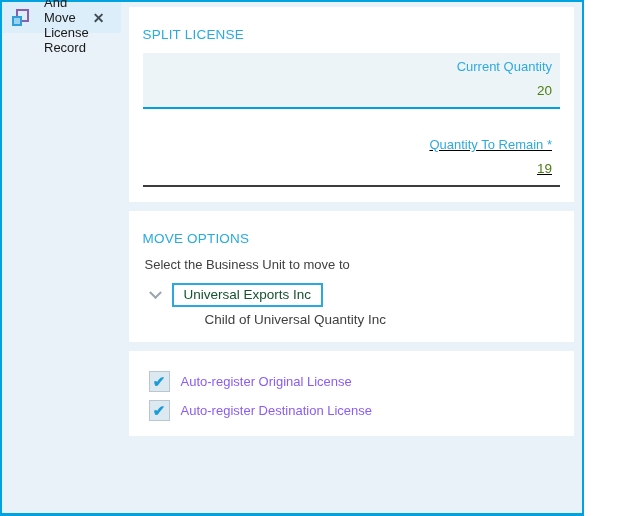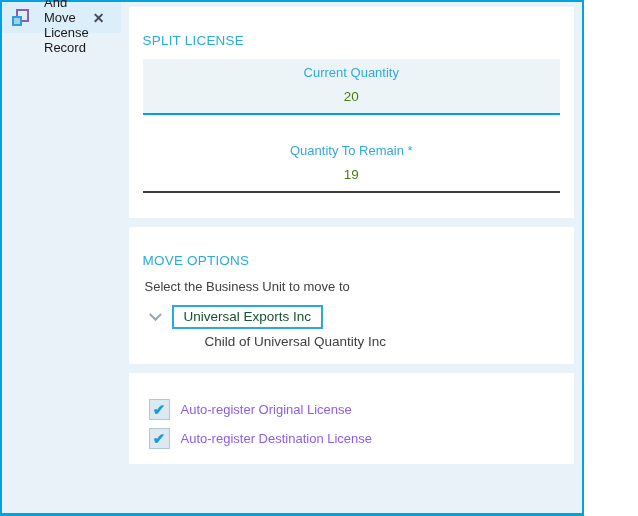--- a/index.html
+++ b/index.html
@@ -38,30 +38,30 @@
     margin-left: 15px;
     font-size: 13px; color: #1a1a1a;
   }
   .close-btn {
     margin-left: auto;
     font-size: 14px; font-weight: bold; color: #3f4a52;
     cursor: pointer; line-height: 1; padding: 2px 4px;
   }
   
   .body { flex: 1 1 auto; padding: 5px 8px 0 8px; display: flex; flex-direction: column; }
-  .panel { background: #ffffff; padding: 26px 14px 13px 14px; margin-bottom: 9px; }
+  .panel { background: #ffffff; padding: 20px 14px 13px 14px; margin-bottom: 9px; }
   .section-header {
     color: #29abe2; font-size: 13.5px; letter-spacing: 0.2px;
     margin-bottom: 11px;
   }
   
-  .field { text-align: center; padding: 5px 8px 4px 8px; margin: 0 0 22px 0; }
+  .field { text-align: right; padding: 5px 8px 4px 8px; margin: 0 0 22px 0; }
   .field.readonly { background: #ecf4f8; border-bottom: 2px solid #00a0df; }
   .field.editable { background: transparent; border-bottom: 2px solid #3b3b3b; }
-  .field.last { margin-bottom: 12px; }
+  .field.last { margin-bottom: 2px; text-decoration: underline; }
   .field-label { display: block; color: #2fa9e0; font-size: 13px; line-height: 17px; }
   .field-value { display: block; color: #4d7c0f; font-size: 13.5px; line-height: 18px; padding: 7px 0 3px 0; }
   
   .instruction { color: #404040; font-size: 13px; margin: 2px 0 11px 2px; }
   .tree-row { display: flex; align-items: center; margin-left: 6px; }
   .chevron-down {
     width: 9px; height: 9px;
     border-right: 2px solid #98a6b0; border-bottom: 2px solid #98a6b0;
     transform: rotate(45deg) translate(-2px, -2px);
     margin: 0 12px 0 2px;

